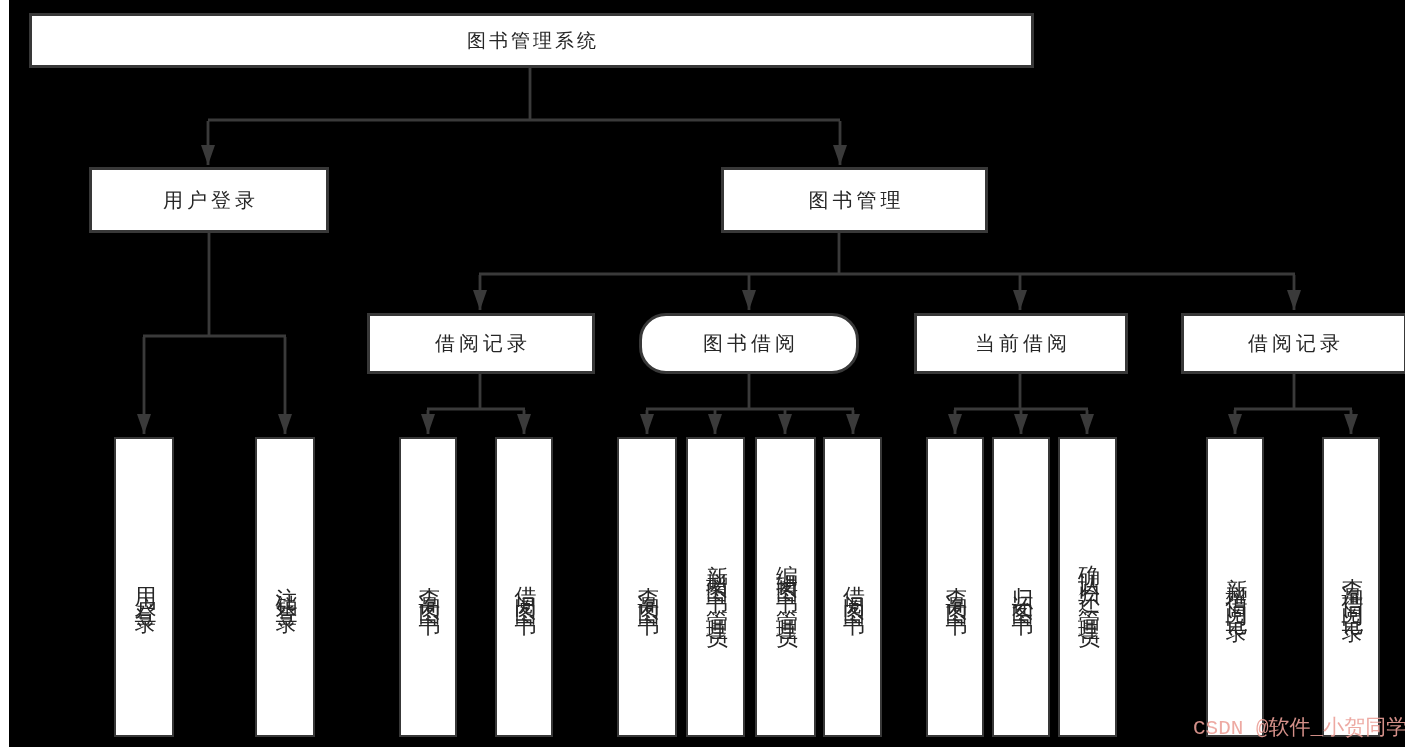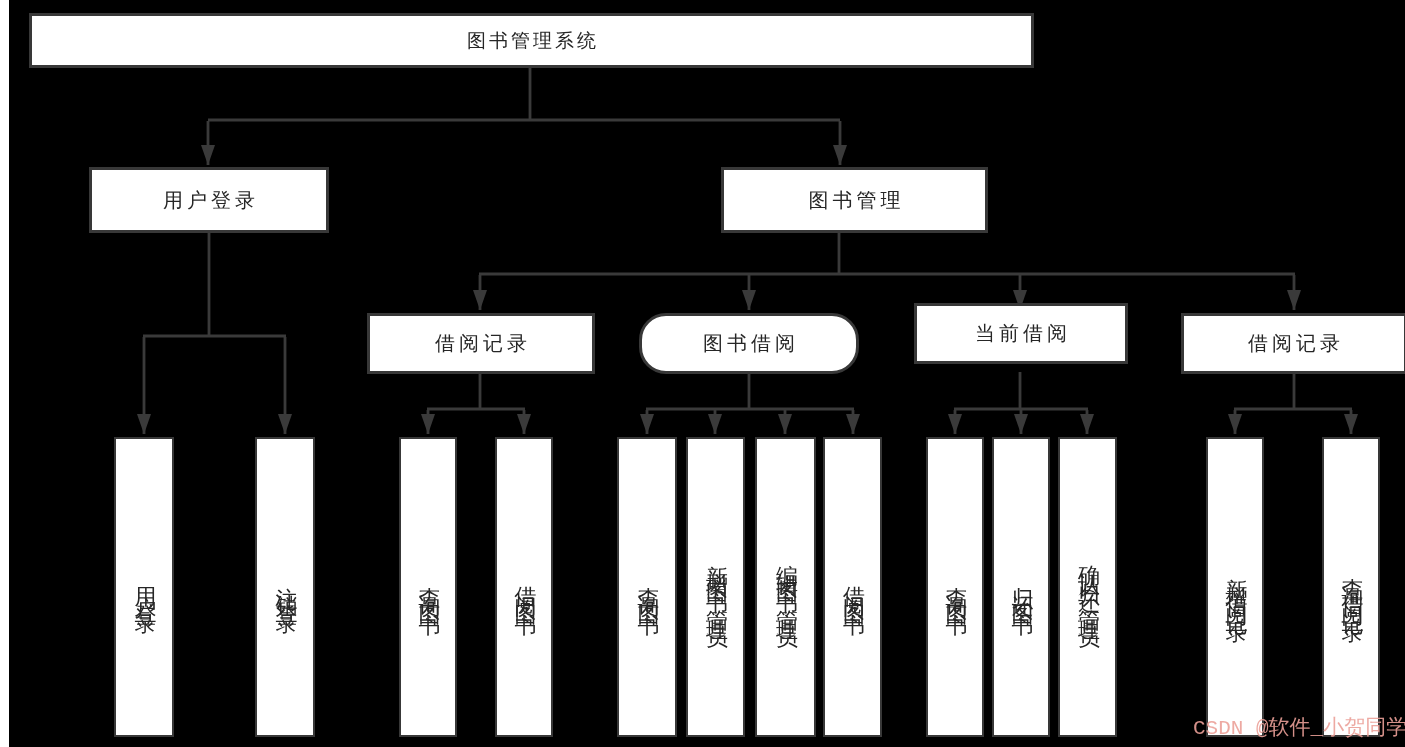--- a/index.html
+++ b/index.html
@@ -91,21 +91,21 @@
   <div class="box" style="left:712px; top:167px; width:267px; height:66px;">
     <span class="hlabel">图书管理</span>
   </div>
 
   <div class="box" style="left:358px; top:313px; width:228px; height:61px;">
     <span class="hlabel">借阅记录</span>
   </div>
   <div class="box" style="left:630px; top:313px; width:220px; height:61px;border-radius:27px;">
     <span class="hlabel">图书借阅</span>
   </div>
-  <div class="box" style="left:905px; top:303px; width:214px; height:61px;">
+  <div class="box" style="left:905px; top:313px; width:214px; height:61px;">
     <span class="hlabel">当前借阅</span>
   </div>
   <div class="box" style="left:1172px; top:313px; width:226px; height:61px;">
     <span class="hlabel">借阅记录</span>
   </div>
 
   <div class="box leaf" style="left:105px; top:437px; width:60px; height:300px;">
     <span class="vlabel">用户登录</span>
   </div>
   <div class="box leaf" style="left:246px; top:437px; width:60px; height:300px;">

